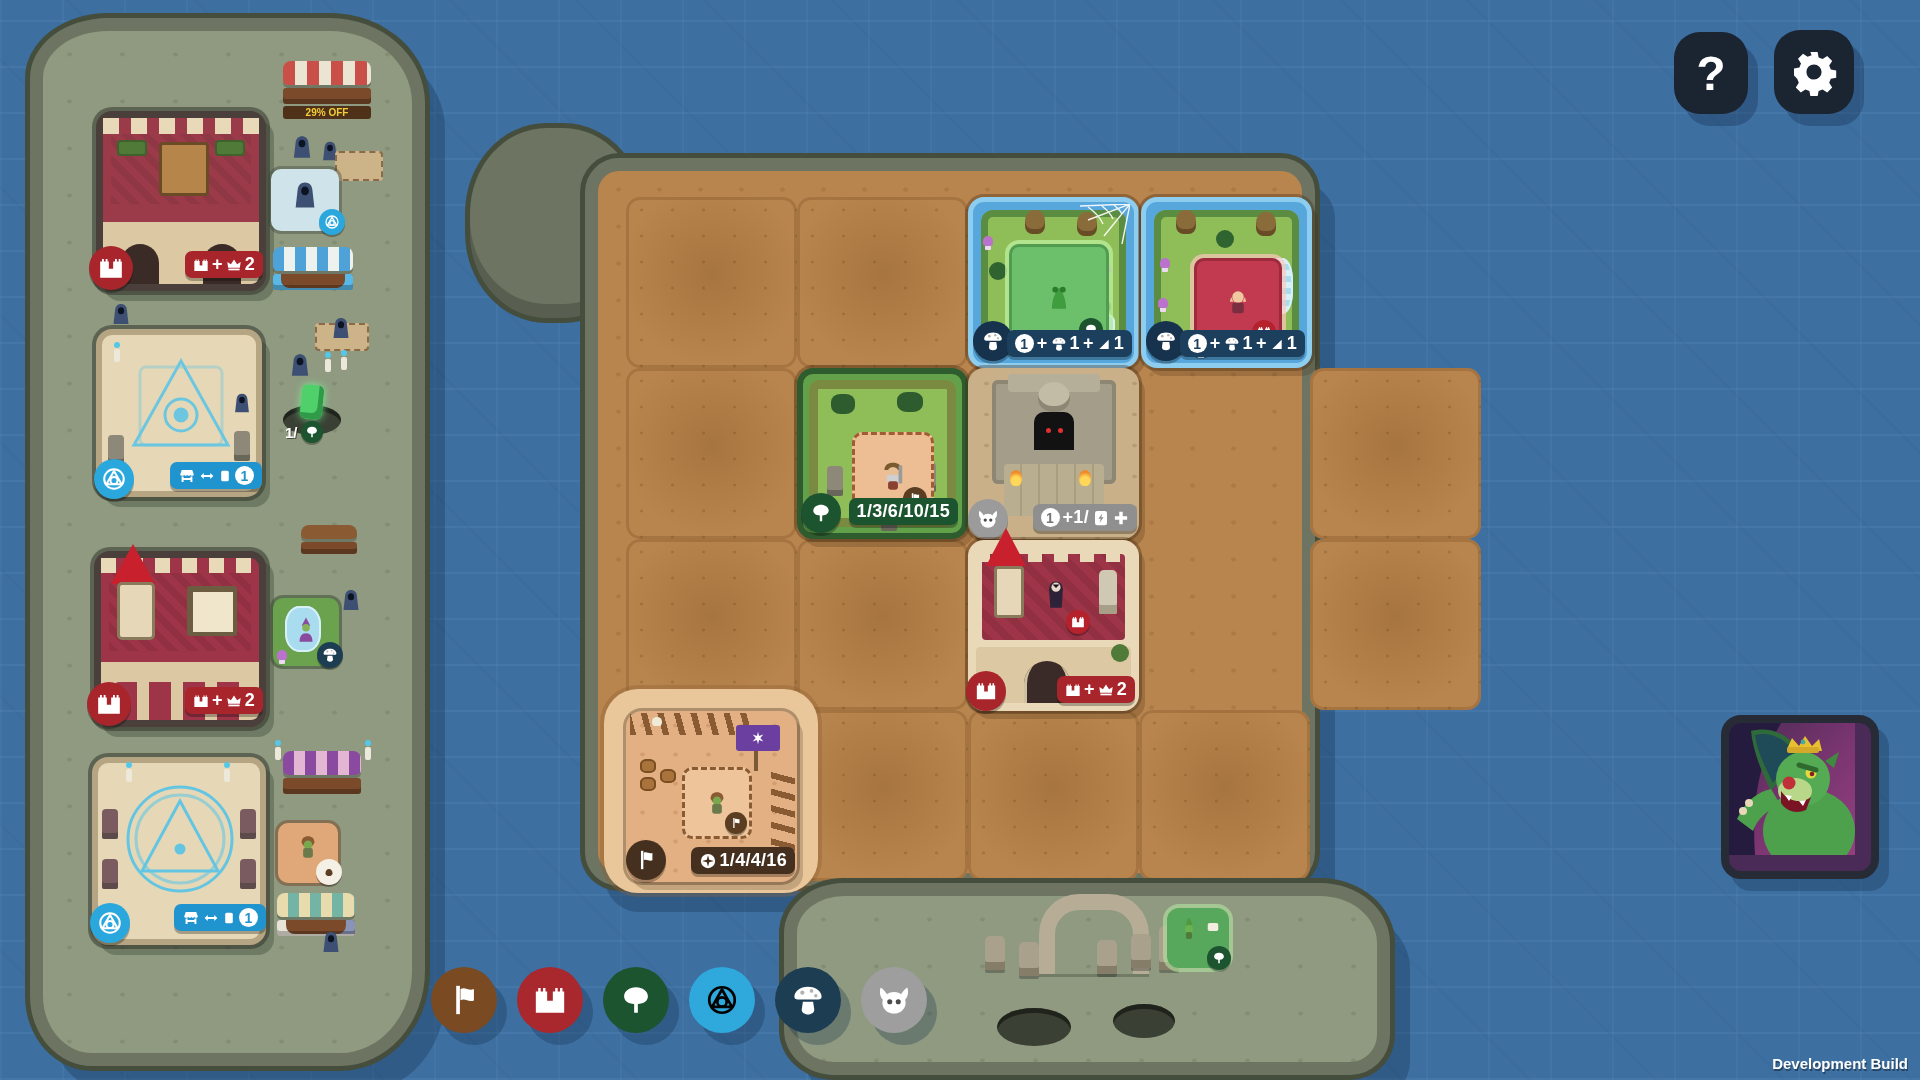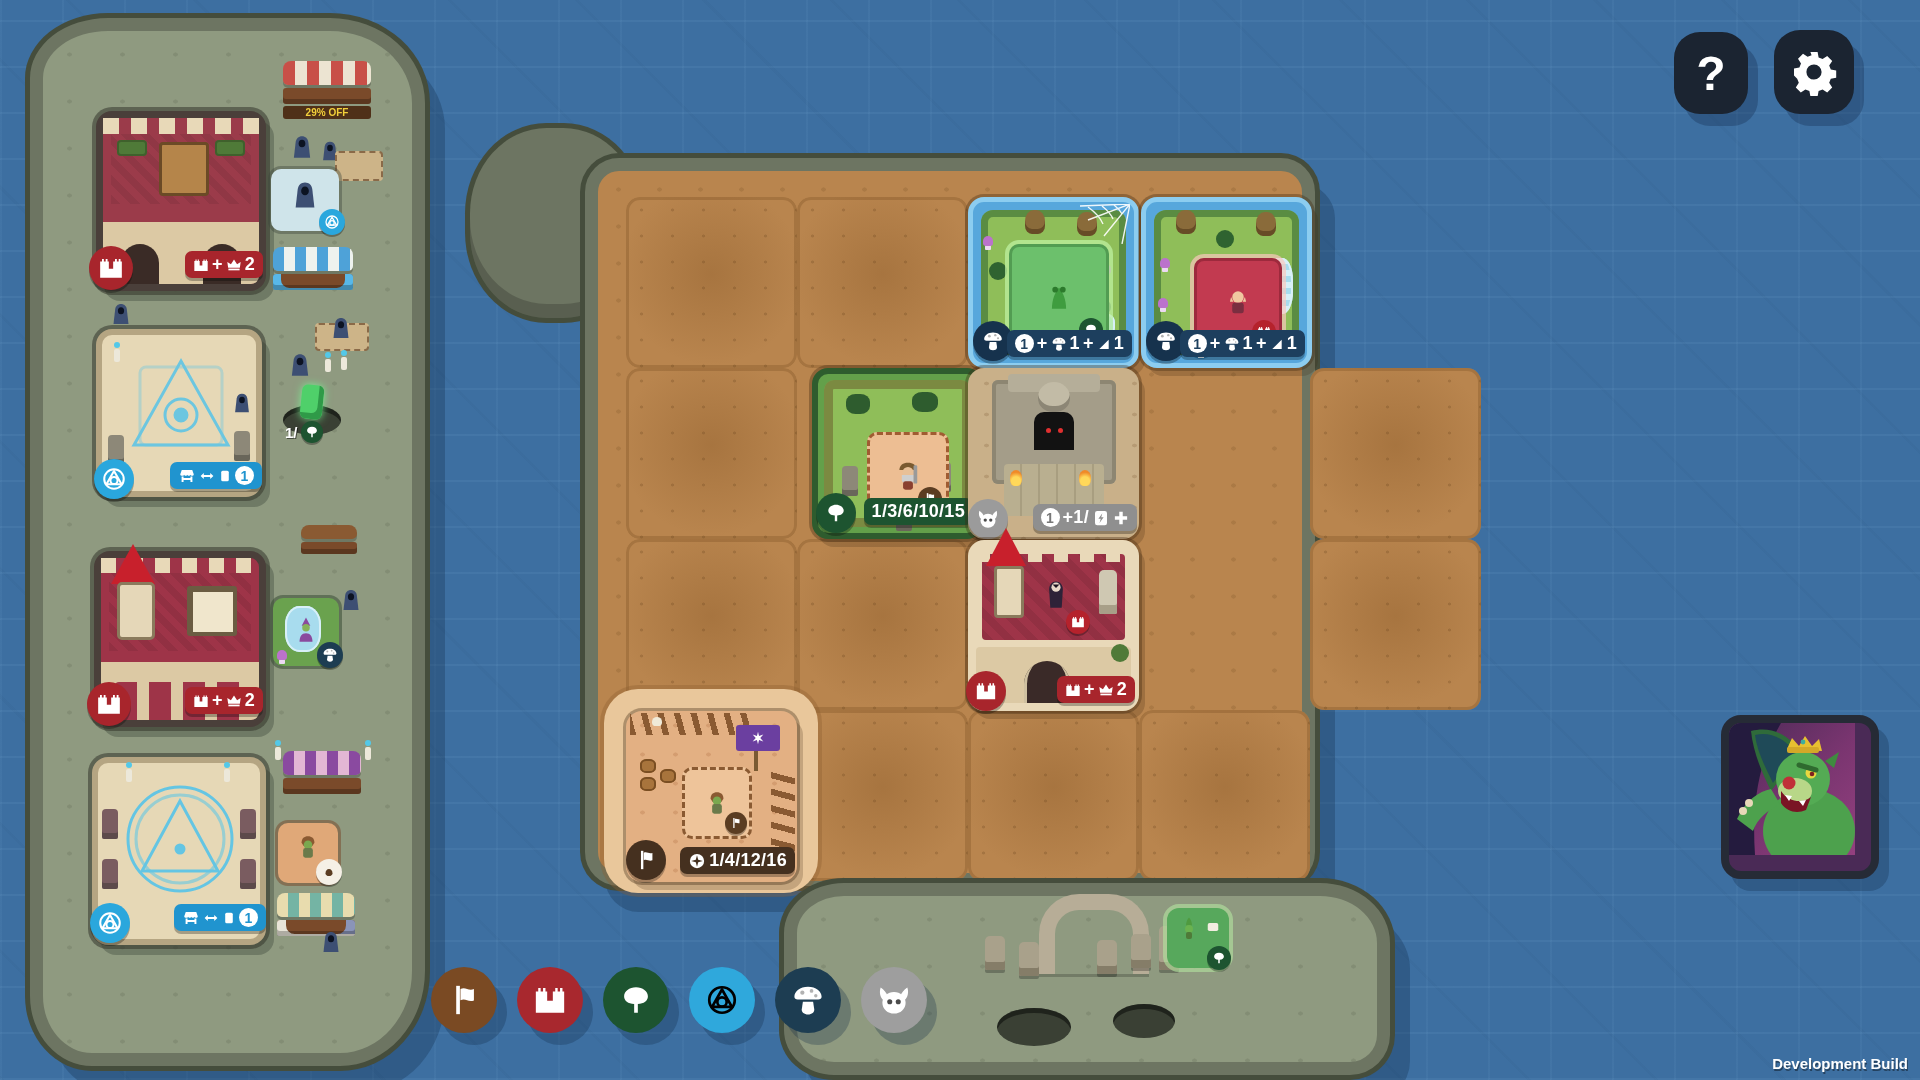--- a/index.html
+++ b/index.html
@@ -488,21 +488,21 @@
           </svg>
           <span>1</span>
           <span>+</span>
           <svg class="ic ic14">
             <use href="#i-tri"></use>
           </svg>
           <span>1</span>
       </div>
     </div>
 
-    <div class="tile tile-forest" style="left:199px;top:197px;margin-left:15px;">
+    <div class="tile tile-forest" style="left:199px;top:197px;">
       <div class="forest-inner"></div>
       <span class="bush" style="left:28px;top:20px;background:#2e5c2e;width:24px;height:20px;border-radius:40%;"></span>
       <span class="bush" style="left:94px;top:18px;background:#2e5c2e;width:26px;height:20px;border-radius:40%;"></span>
       <div class="monolith" style="left:24px;top:92px;"></div>
       <div class="monolith" style="right:26px;top:88px;"></div>
       <div class="monolith" style="left:78px;bottom:2px;height:36px;"></div>
       <div class="hl hl-tan" style="left:49px;top:58px;width:76px;height:80px;">
         <svg width="30" height="32" viewBox="0 0 24 26">
             <path d="M5 9c0-4 3-6 7-6s7 2 7 6z" fill="#7a5a30"></path>
             <circle cx="12" cy="11" r="4.5" fill="#e8c098"></circle>
@@ -620,21 +620,21 @@
       <div class="badge b40" style="left: 0px; bottom: 2px; background-color: rgb(69, 48, 31);">
         <svg class="ic ic22">
             <use href="#i-flag"></use>
           </svg>
       </div>
       <div class="pill" style="right: 2px; bottom: 8px; background-color: rgb(69, 48, 31);">
         <svg class="ic ic18" viewBox="0 0 24 24">
             <circle cx="12" cy="12" r="9.5" fill="#fff"></circle>
             <path d="M12 4.2 13.6 10.4 19.8 12 13.6 13.6 12 19.8 10.4 13.6 4.2 12 10.4 10.4z" fill="#45301f"></path>
           </svg>
-        <span>1/4/12/16</span>
+        <span>1/4/4/16</span>
       </div>
     </div>
   </div>
 
   <div class="island" style="left:784px;top:883px;width:606px;height:192px;border-radius:60px 70px 40px 50px / 50px 60px 40px 45px;">
     <div class="abs" style="left:242px;top:-2px;width:78px;height:64px;border:16px solid #b7ad97;border-bottom:none;border-radius:40px 40px 0 0;box-shadow:0 3px 0 rgba(0,0,0,.2);"></div>
     <div class="pillar" style="left:188px;top:40px;"></div>
     <div class="pillar" style="left:222px;top:46px;"></div>
     <div class="pillar" style="left:300px;top:44px;"></div>
     <div class="pillar" style="left:334px;top:38px;"></div>

